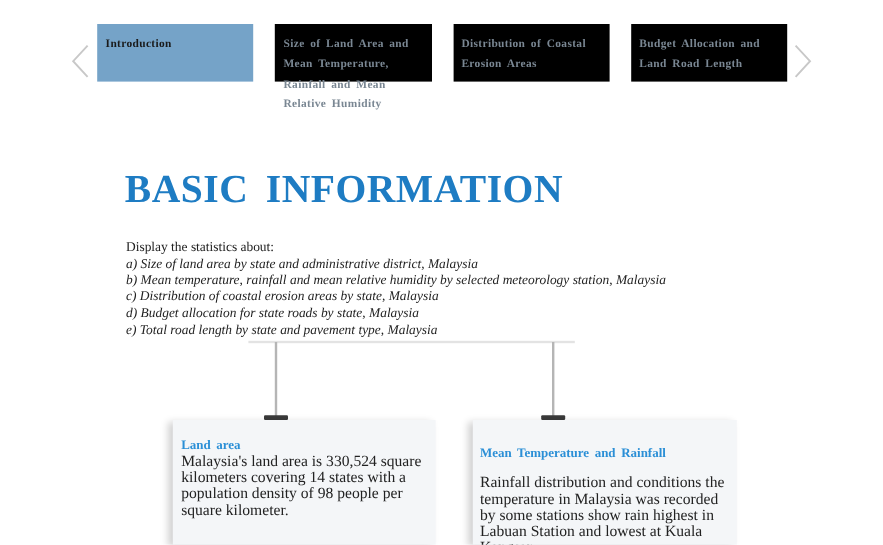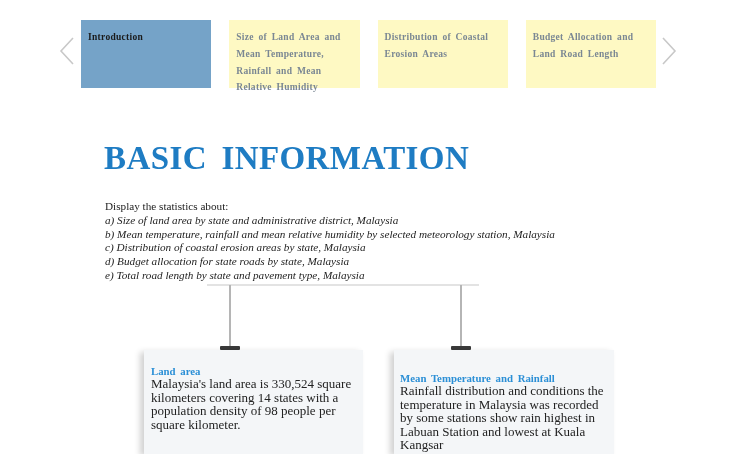--- a/index.html
+++ b/index.html
@@ -4,42 +4,42 @@
 <style>
   * { box-sizing: border-box; margin: 0; padding: 0; }
   html, body { width: 736px; height: 454px; overflow: hidden; background: #ffffff; }
   body { position: relative; font-family: "Liberation Serif", "DejaVu Serif", serif; color: #222; }
 
   .arrow { position: absolute; top: 36px; width: 18px; height: 30px; cursor: pointer; }
   .arrow svg { width: 100%; height: 100%; }
   .arrow-left { left: 58px; }
   .arrow-right { left: 660px; }
 
-  .tabs { position: absolute; left: 81px; top: 20px; width: 575px; height: 68px; display: flex; gap: 18px; }
-  .tab { flex: 1; background: #fef9c3; padding: 9px 7px 0 7px; font-size: 9.5px; line-height: 16.8px; font-weight: bold; color: #7a8793; letter-spacing: 0.3px; word-spacing: 2px; cursor: pointer; }
+  .tabs { position: absolute; left: 81px; top: 20px; width: 575px; height: 48px; display: flex; gap: 18px; }
+  .tab { flex: 1; background: #000000; padding: 9px 7px 0 7px; font-size: 9.5px; line-height: 16.8px; font-weight: bold; color: #7a8793; letter-spacing: 0.3px; word-spacing: 2px; cursor: pointer; }
   .tab.active { background: #75a3c8; color: #1a1a1a; }
 
   .title { position: absolute; left: 104px; top: 140px; font-size: 33px; font-weight: bold; color: #1e7cc3; letter-spacing: 0.4px; word-spacing: 6px; }
 
   .intro { position: absolute; left: 105px; top: 200px; font-size: 11.2px; line-height: 13.8px; color: #222; }
   .intro ul { list-style: none; font-style: italic; }
 
   .hline { position: absolute; left: 207px; top: 284px; width: 272px; height: 2px; background: #e3e3e3; }
   .vline { position: absolute; top: 285px; width: 2px; height: 62px; background: #b5b5b5; }
   .vline.l { left: 229px; }
   .vline.r { left: 460px; }
   .clip { position: absolute; top: 346px; width: 20px; height: 4px; background: #3a3a3a; border-radius: 1px; }
   .clip.l { left: 220px; }
   .clip.r { left: 451px; }
 
   .card { position: absolute; top: 350px; height: 104px; background: #f4f6f8; box-shadow: -4px 2px 6px rgba(0,0,0,0.18); }
   .card.l { left: 144px; width: 219px; padding: 15px 7px 0 7px; }
   .card.r { left: 394px; width: 220px; padding: 22px 6px 0 6px; }
   .card-title { font-size: 10.8px; font-weight: bold; color: #2b8fd6; word-spacing: 2px; }
-  .card.r .card-title { margin-bottom: 0; }
+  .card.r .card-title { margin-bottom: 11px; }
   .card-body { font-size: 13px; line-height: 13.5px; color: #222; }
 </style>
 </head>
 <body>
 
 <div class="arrow arrow-left">
   <svg viewBox="0 0 18 30">
       <polyline points="15,2 3,15 15,28" fill="none" stroke="#c8c8c8" stroke-width="1.6"></polyline>
     </svg>
 </div>

